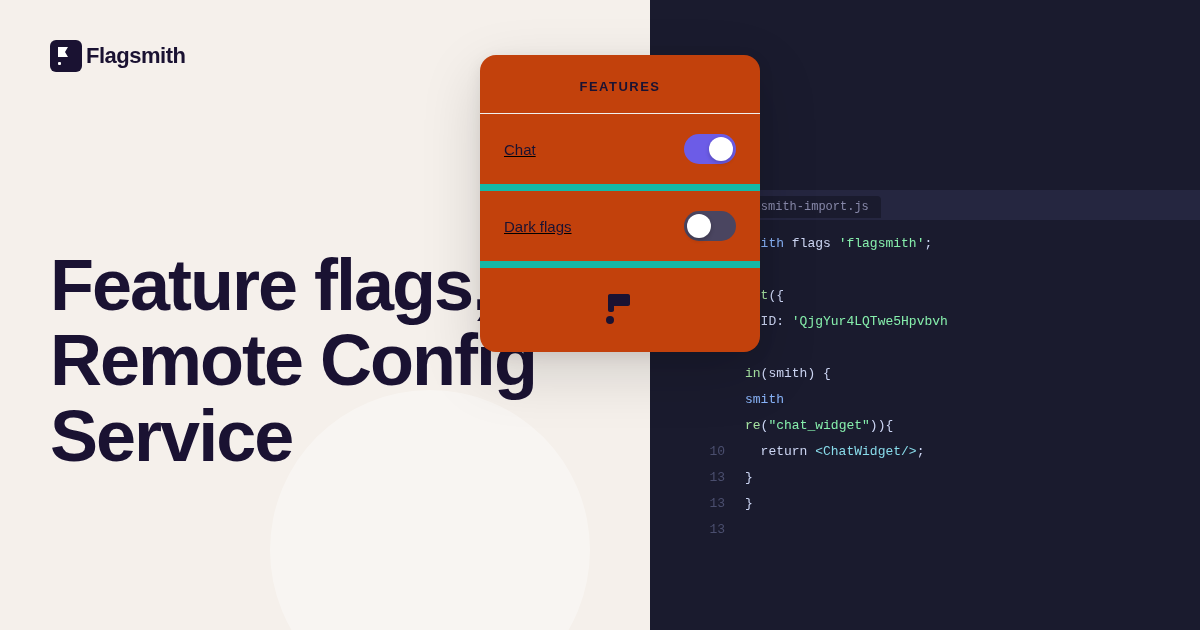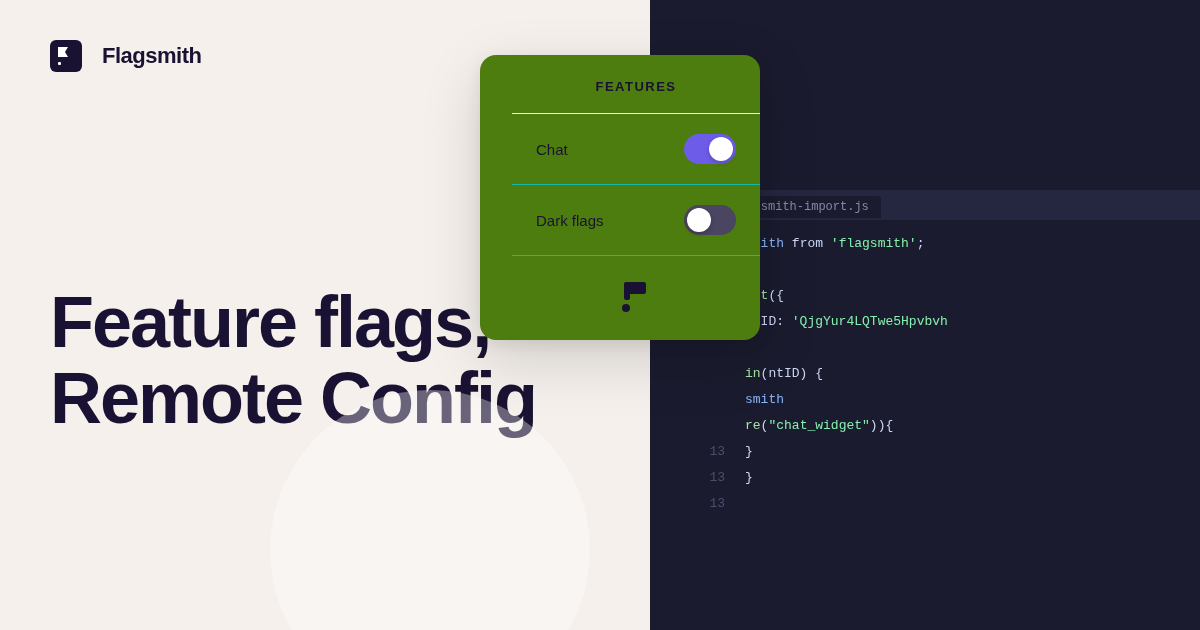--- a/index.html
+++ b/index.html
@@ -22,21 +22,21 @@
       height: 630px;
       background: #f5f0eb;
       display: flex;
       flex-direction: column;
       padding: 40px 50px;
     }
 
     .logo {
       display: flex;
       align-items: center;
-      gap: 20px;
+      gap: 4px;
       margin-bottom: auto;
     }
 
     .logo-icon {
       width: 32px;
       height: 32px;
     }
 
     .logo-text {
       font-size: 22px;
@@ -122,26 +122,25 @@
     .code-function { color: #a6e3a1; }
     .code-jsx { color: #89dceb; }
     .code-plain { color: #cdd6f4; }
 
     
     .features-card {
       position: absolute;
       left: 480px;
       top: 55px;
       width: 280px;
-      background: #4d7c0f;
+      background: #c2410c;
       border-radius: 16px;
       box-shadow: 0 20px 60px rgba(0,0,0,0.15), 0 4px 16px rgba(0,0,0,0.08);
       overflow: hidden;
       z-index: 10;
-      padding-left: 32px;
     }
 
     .features-header {
       padding: 22px 24px 18px;
       text-align: center;
       border-bottom: 1px solid #f0f0f0;
     }
 
     .features-title {
       font-size: 13px;
@@ -149,21 +148,22 @@
       color: #1a1232;
       letter-spacing: 1.5px;
       text-transform: uppercase;
     }
 
     .feature-row {
       display: flex;
       align-items: center;
       justify-content: space-between;
       padding: 20px 24px;
-      border-bottom: 1px solid #14b8a6;
+      border-bottom: 7px solid #14b8a6;
+      text-decoration: underline;
     }
 
     .feature-name {
       font-size: 15px;
       font-weight: 500;
       color: #1a1232;
     }
 
     
     .toggle {
@@ -249,64 +249,69 @@
       <path d="M8 7h10l-3 5 3 5H8V7z" fill="white"></path>
       <rect x="8" y="22" width="3" height="3" rx="1" fill="white"></rect>
     </svg>
     <span class="logo-text">Flagsmith</span>
   </div>
 
   <div class="hero-text">
     <h1 class="hero-heading">
       <span>Feature flags,</span><br>
       <span>Remote Config</span><br>
+      <span>Service</span>
     </h1>
   </div>
 
   <div class="decorative-circle"></div>
 </div>
 
 <div class="right-section">
 
   <div class="editor-tabbar">
     <span class="editor-tab">flagsmith-import.js</span>
   </div>
 
   <div class="code-editor">
     <div class="code-line">
       <span class="line-num"></span>
-      <span class="code-content"><span class="code-keyword">smith</span> <span class="code-plain">from </span><span class="code-string">'flagsmith'</span><span class="code-plain">;</span></span>
+      <span class="code-content"><span class="code-keyword">smith</span> <span class="code-plain">flags </span><span class="code-string">'flagsmith'</span><span class="code-plain">;</span></span>
     </div>
     <div class="code-line">
       <span class="line-num"></span>
       <span class="code-content"></span>
     </div>
     <div class="code-line">
       <span class="line-num"></span>
       <span class="code-content"><span class="code-function">nit</span><span class="code-plain">({</span></span>
     </div>
     <div class="code-line">
       <span class="line-num"></span>
       <span class="code-content"><span class="code-plain">ntID: </span><span class="code-string">'QjgYur4LQTwe5Hpvbvh</span></span>
     </div>
     <div class="code-line">
       <span class="line-num"></span>
       <span class="code-content"></span>
     </div>
     <div class="code-line">
       <span class="line-num"></span>
-      <span class="code-content"><span class="code-function">in</span><span class="code-plain">(ntID) {</span></span>
+      <span class="code-content"><span class="code-function">in</span><span class="code-plain">(smith) {</span></span>
     </div>
     <div class="code-line">
       <span class="line-num"></span>
       <span class="code-content"><span class="code-keyword">smith</span></span>
     </div>
     <div class="code-line">
       <span class="line-num"></span>
       <span class="code-content"><span class="code-function">re</span><span class="code-plain">(</span><span class="code-string">"chat_widget"</span><span class="code-plain">)){</span></span>
+    </div>
+    <div class="code-line">
+      <span class="line-num">10</span>
+      <span class="code-content"><span class="code-plain">  return </span><span class="code-jsx">&lt;ChatWidget/&gt;</span><span class="code-plain">;</span></span>
     </div>
     <div class="code-line">
       <span class="line-num">13</span>
       <span class="code-content"><span class="code-plain">}</span></span>
     </div>
     <div class="code-line">
       <span class="line-num">13</span>
       <span class="code-content"><span class="code-plain">}</span></span>
     </div>
     <div class="code-line">

